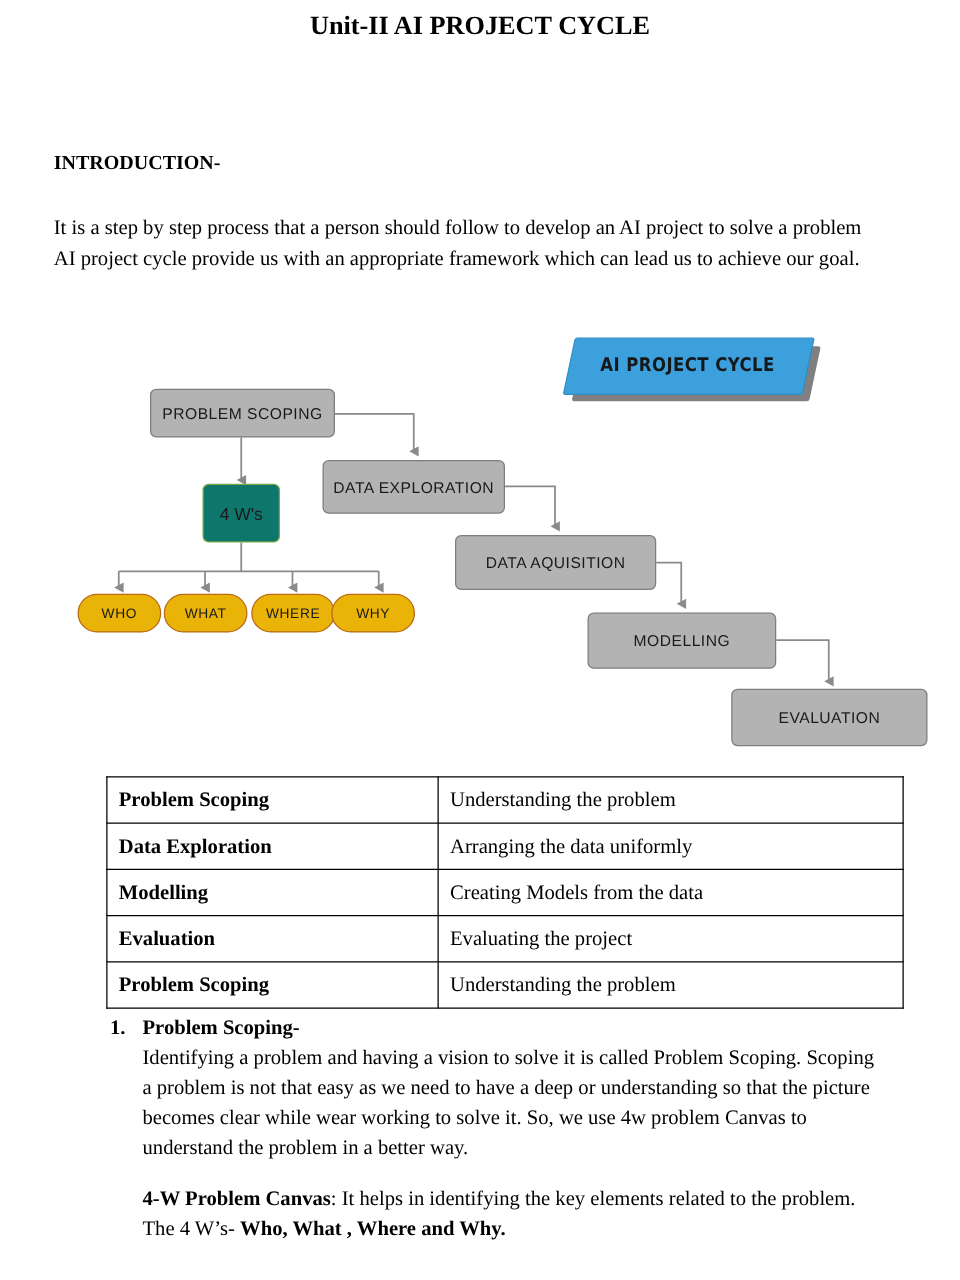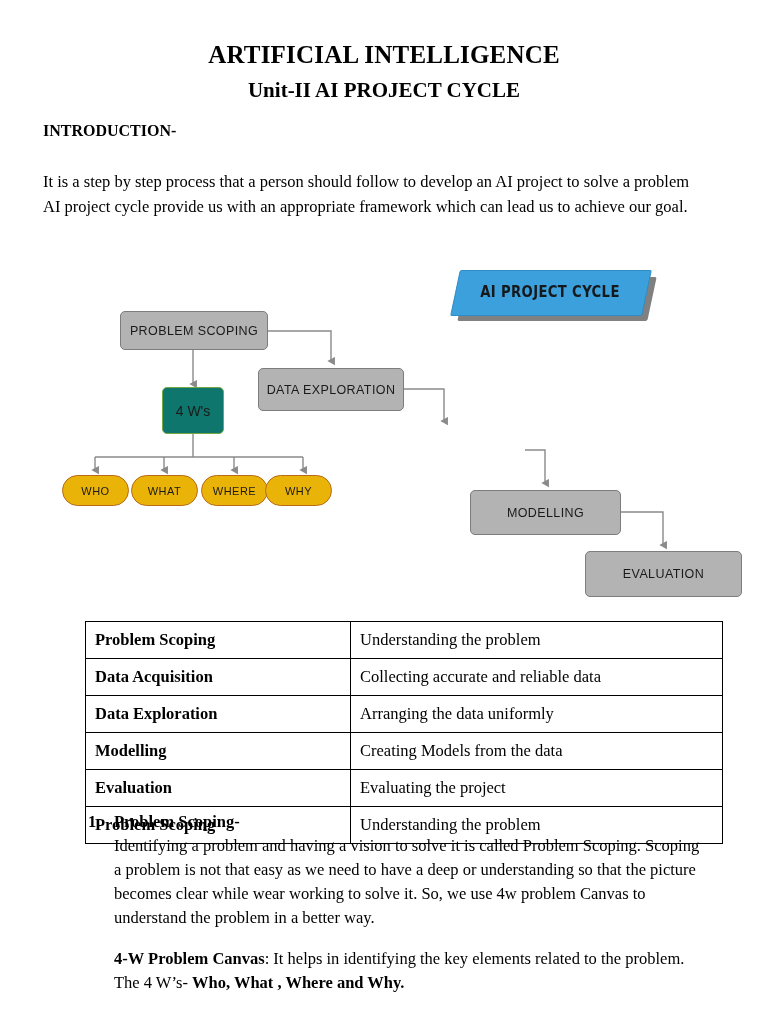--- a/index.html
+++ b/index.html
@@ -189,21 +189,20 @@
   .list-title { font-weight: bold; }
   .list-para { margin: 0; }
   .para-gap { height: 17px; }
   .bold { font-weight: bold; }
 </style>
 </head>
 <body>
 
 <div class="page">
 
-  <h1 class="doc-title">ARTIFICIAL INTELLIGENCE</h1>
   <h2 class="doc-subtitle">Unit-II AI PROJECT CYCLE</h2>
 
   <div class="intro-heading-wrap">
     <div class="section-heading">INTRODUCTION-</div>
   </div>
 
   <p class="intro-para">It is a step by step process that a person should follow to develop an AI project to solve a problem AI project cycle provide us with an appropriate framework which can lead us to achieve our goal.</p>
 
 
   <div class="diagram">
@@ -247,20 +246,23 @@
     </div>
 
     <div class="node box" style="left:258px; top:110px; width:146px; height:43px;">
       <span>DATA EXPLORATION</span>
     </div>
 
     <div class="node green" style="left:162px; top:129px; width:62px; height:47px;">
       <span>4 W's</span>
     </div>
 
+    <div class="node box" style="left:364px; top:170px; width:161px; height:44px;">
+      <span>DATA AQUISITION</span>
+    </div>
 
     <div class="node box" style="left:470px; top:232px; width:151px; height:45px;">
       <span>MODELLING</span>
     </div>
 
     <div class="node box" style="left:585px; top:293px; width:157px; height:46px;">
       <span>EVALUATION</span>
     </div>
 
     <div class="node pill" style="left:62px; top:217px; width:67px; height:31px;">
@@ -275,24 +277,20 @@
     <div class="node pill" style="left:265px; top:217px; width:67px; height:31px;">
       <span>WHY</span>
     </div>
   </div>
 
   <table class="stage-table">
     <tbody>
       <tr>
         <td class="term">Problem Scoping</td>
         <td>Understanding the problem</td>
-      </tr>
-      <tr>
-        <td class="term">Data Acquisition</td>
-        <td>Collecting accurate and reliable data</td>
       </tr>
       <tr>
         <td class="term">Data Exploration</td>
         <td>Arranging the data uniformly</td>
       </tr>
       <tr>
         <td class="term">Modelling</td>
         <td>Creating Models from the data</td>
       </tr>
       <tr>

